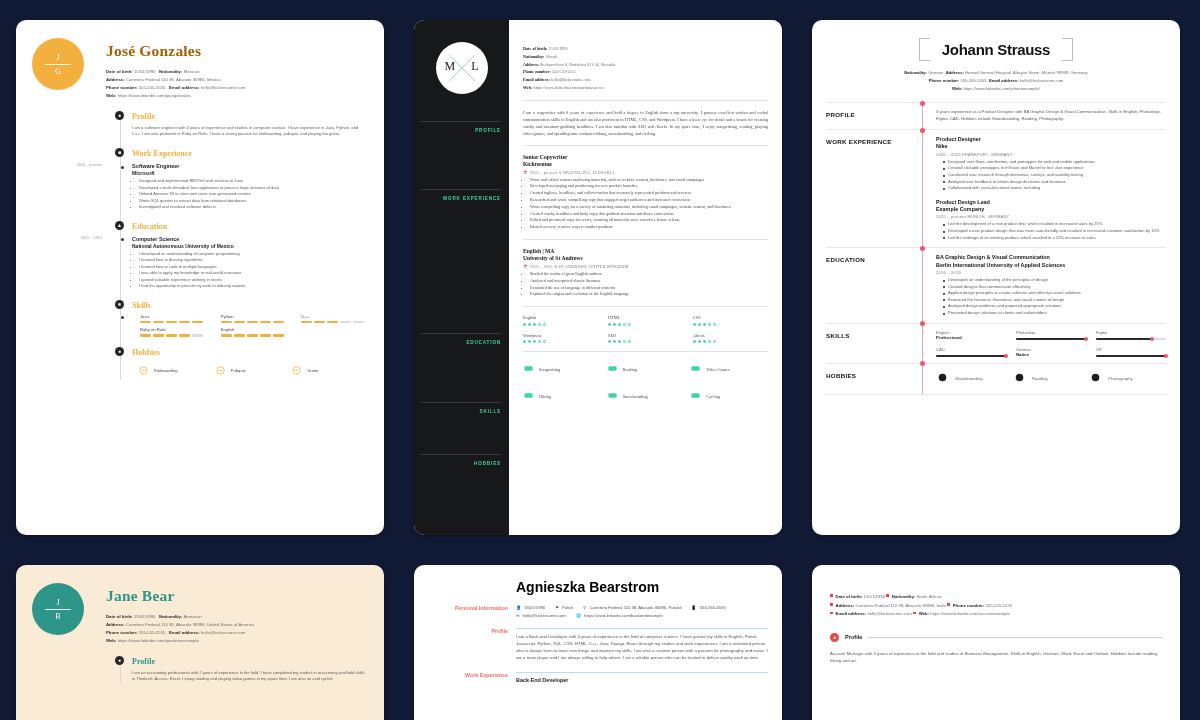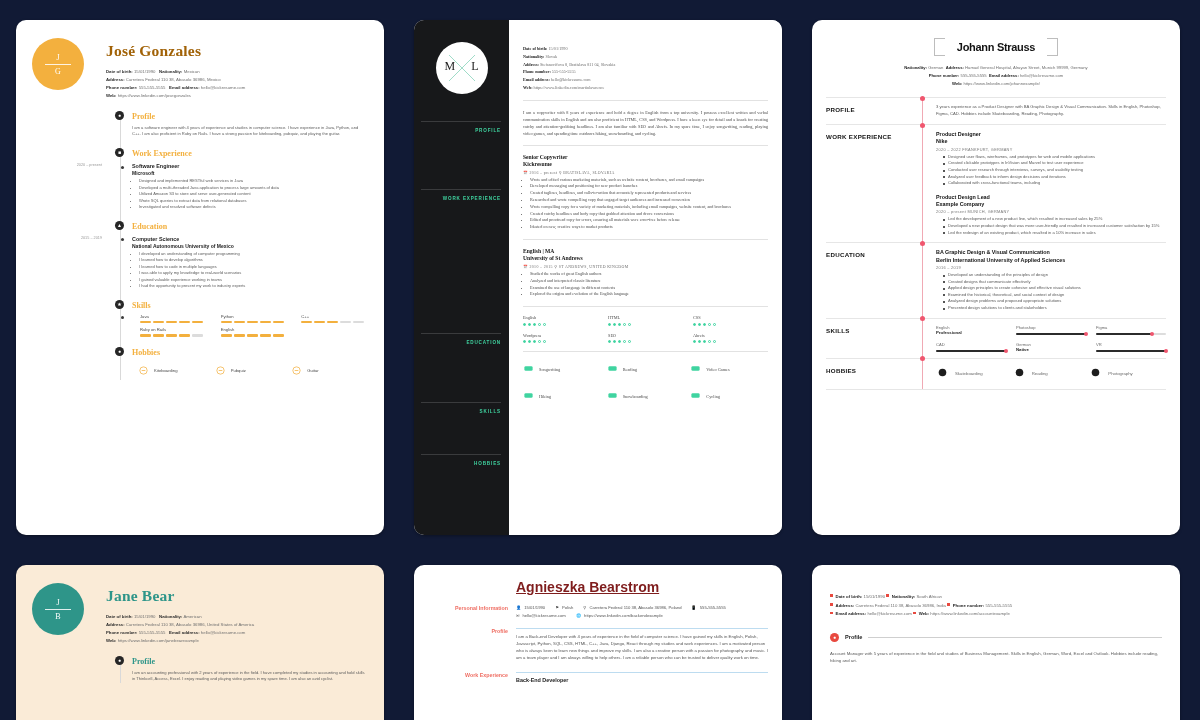--- a/index.html
+++ b/index.html
@@ -92,21 +92,21 @@
   .ml .d.on{background:#3fd4a0;}
   .ml .hobgrid{display:grid;grid-template-columns:1fr 1fr 1fr;gap:9px 6px;}
   .ml .hob{display:flex;align-items:center;gap:5px;}
   .ml .hn{font-size:4.3px;color:#4b4b4b;}
   
   .js{padding:14px 14px 8px 14px;box-sizing:border-box;height:100%;}
   .js .namebox{display:flex;justify-content:center;margin-top:4px;}
   .js .brk{width:10px;}
   .js .brk.l{border-left:1px solid #bdbdbd;border-top:1px solid #bdbdbd;border-bottom:1px solid #bdbdbd;}
   .js .brk.r{border-right:1px solid #bdbdbd;border-top:1px solid #bdbdbd;border-bottom:1px solid #bdbdbd;}
-  .js .nm{font-weight:bold;font-size:11px;letter-spacing:-.3px;padding:3px 12px;color:#131313;}
+  .js .nm{font-weight:bold;font-size:15px;letter-spacing:-.3px;padding:3px 12px;color:#131313;}
   .js .contact{margin-top:8px;text-align:center;font-size:4.2px;line-height:1.85;color:#6f6f6f;}
   .js .contact b{color:#1d1d1d;}
   .js .tbl{margin-top:10px;position:relative;}
   .js .vline{position:absolute;left:96px;top:0;bottom:0;width:1px;background:#f0a9b4;}
   .js .row{display:flex;border-top:1px solid #e6e6e6;padding:6px 0;position:relative;}
   .js .row:last-child{border-bottom:1px solid #e6e6e6;}
   .js .rowlbl{width:96px;flex:0 0 96px;font-weight:bold;font-size:6.2px;letter-spacing:.3px;color:#131313;line-height:1.9;}
   .js .rowc{flex:1;padding-left:14px;}
   .js .node{position:absolute;left:94px;top:-2.5px;width:5px;height:5px;border-radius:50%;background:#f0566e;}
   .js .para{font-size:4.2px;line-height:1.65;color:#595959;}
@@ -119,21 +119,21 @@
   .js .skn{font-size:4.1px;color:#6a6a6a;}
   .js .sklv{font-size:4.3px;font-weight:bold;color:#1d1d1d;}
   .js .track{position:relative;height:2px;background:#ddd;margin-top:3px;border-radius:1px;}
   .js .fill{position:absolute;left:0;top:0;height:2px;background:#2b2b2b;border-radius:1px;}
   .js .knob{position:absolute;top:-1px;width:4px;height:4px;border-radius:50%;background:#f0566e;}
   .js .hobgrid{display:grid;grid-template-columns:1fr 1fr 1fr;}
   .js .hob{display:flex;align-items:center;gap:6px;}
   .js .hn{font-size:4.3px;color:#6a6a6a;}
   
   .ab{padding:14px 14px 8px 18px;box-sizing:border-box;height:100%;}
-  .ab .nm{font-weight:bold;font-size:14px;color:#7f1d1d;margin-left:84px;text-decoration:underline;}
+  .ab .nm{font-weight:bold;font-size:14px;color:#000000;margin-left:84px;}
   .ab .row{display:flex;margin-top:10px;}
   .ab .lbl{width:76px;flex:0 0 76px;text-align:right;color:#ef6e63;font-weight:bold;font-size:5.3px;line-height:1.35;padding-right:8px;}
   .ab .cnt{flex:1;border-top:1px solid #bddcf0;padding-top:4px;}
   .ab .cnt.nb{border-top:none;padding-top:0;}
   .ab .inline{display:flex;flex-wrap:wrap;gap:3px 10px;font-size:4.2px;color:#555;align-items:center;}
   .ab .ic{display:inline-flex;align-items:center;gap:3px;}
   .ab .para{font-size:4.25px;line-height:1.68;color:#555;}
   .ab .etitle{font-size:5.4px;font-weight:bold;color:#1c1c1c;}
   
   .jb{padding:16px 18px 8px 18px;box-sizing:border-box;height:100%;}

